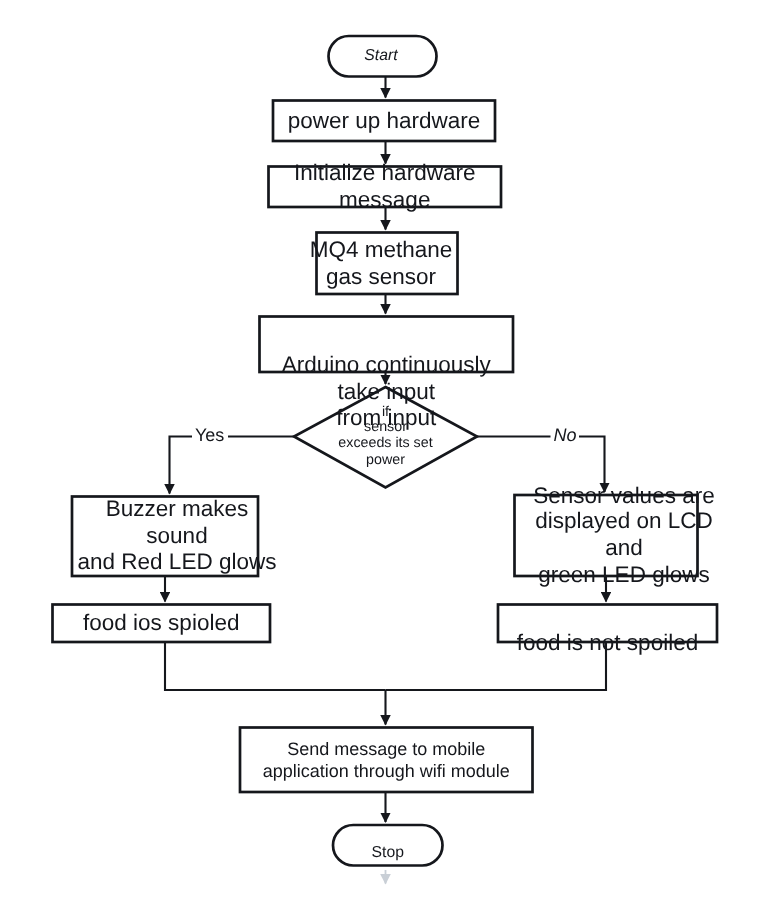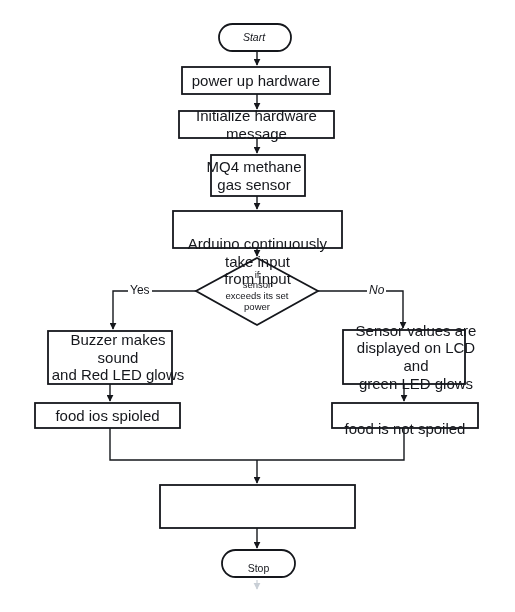--- a/index.html
+++ b/index.html
@@ -124,20 +124,22 @@
 and Red LED glows</div>
 
   <div class="node-label lbl-process" style="left:343px; top:330px; width:146px; height:54px;border-radius:23px;">Sensor values are
 displayed on LCD and
 green LED glows</div>
 
   <div class="node-label lbl-process" style="left:35px; top:403px; width:145px; height:25px;text-align:center;">food ios spioled</div>
 
   <div class="node-label lbl-process" style="left:332px; top:403px; width:146px; height:25px;margin-top:13px;">food is not spoiled</div>
 
+  <div class="node-label lbl-final" style="left:160px; top:485px; width:195px; height:43px;">Send message to mobile
+application through wifi module</div>
 
   <div class="node-label lbl-terminator" style="left:222px; top:550px; width:73px; height:36px;">Stop</div>
 
   <div class="edge-label" style="left:128px; top:283px;">Yes</div>
 
   <div class="edge-label" style="left:367px; top:283px;font-style:italic;">No</div>
 
 </div>
 
 </body></html>

